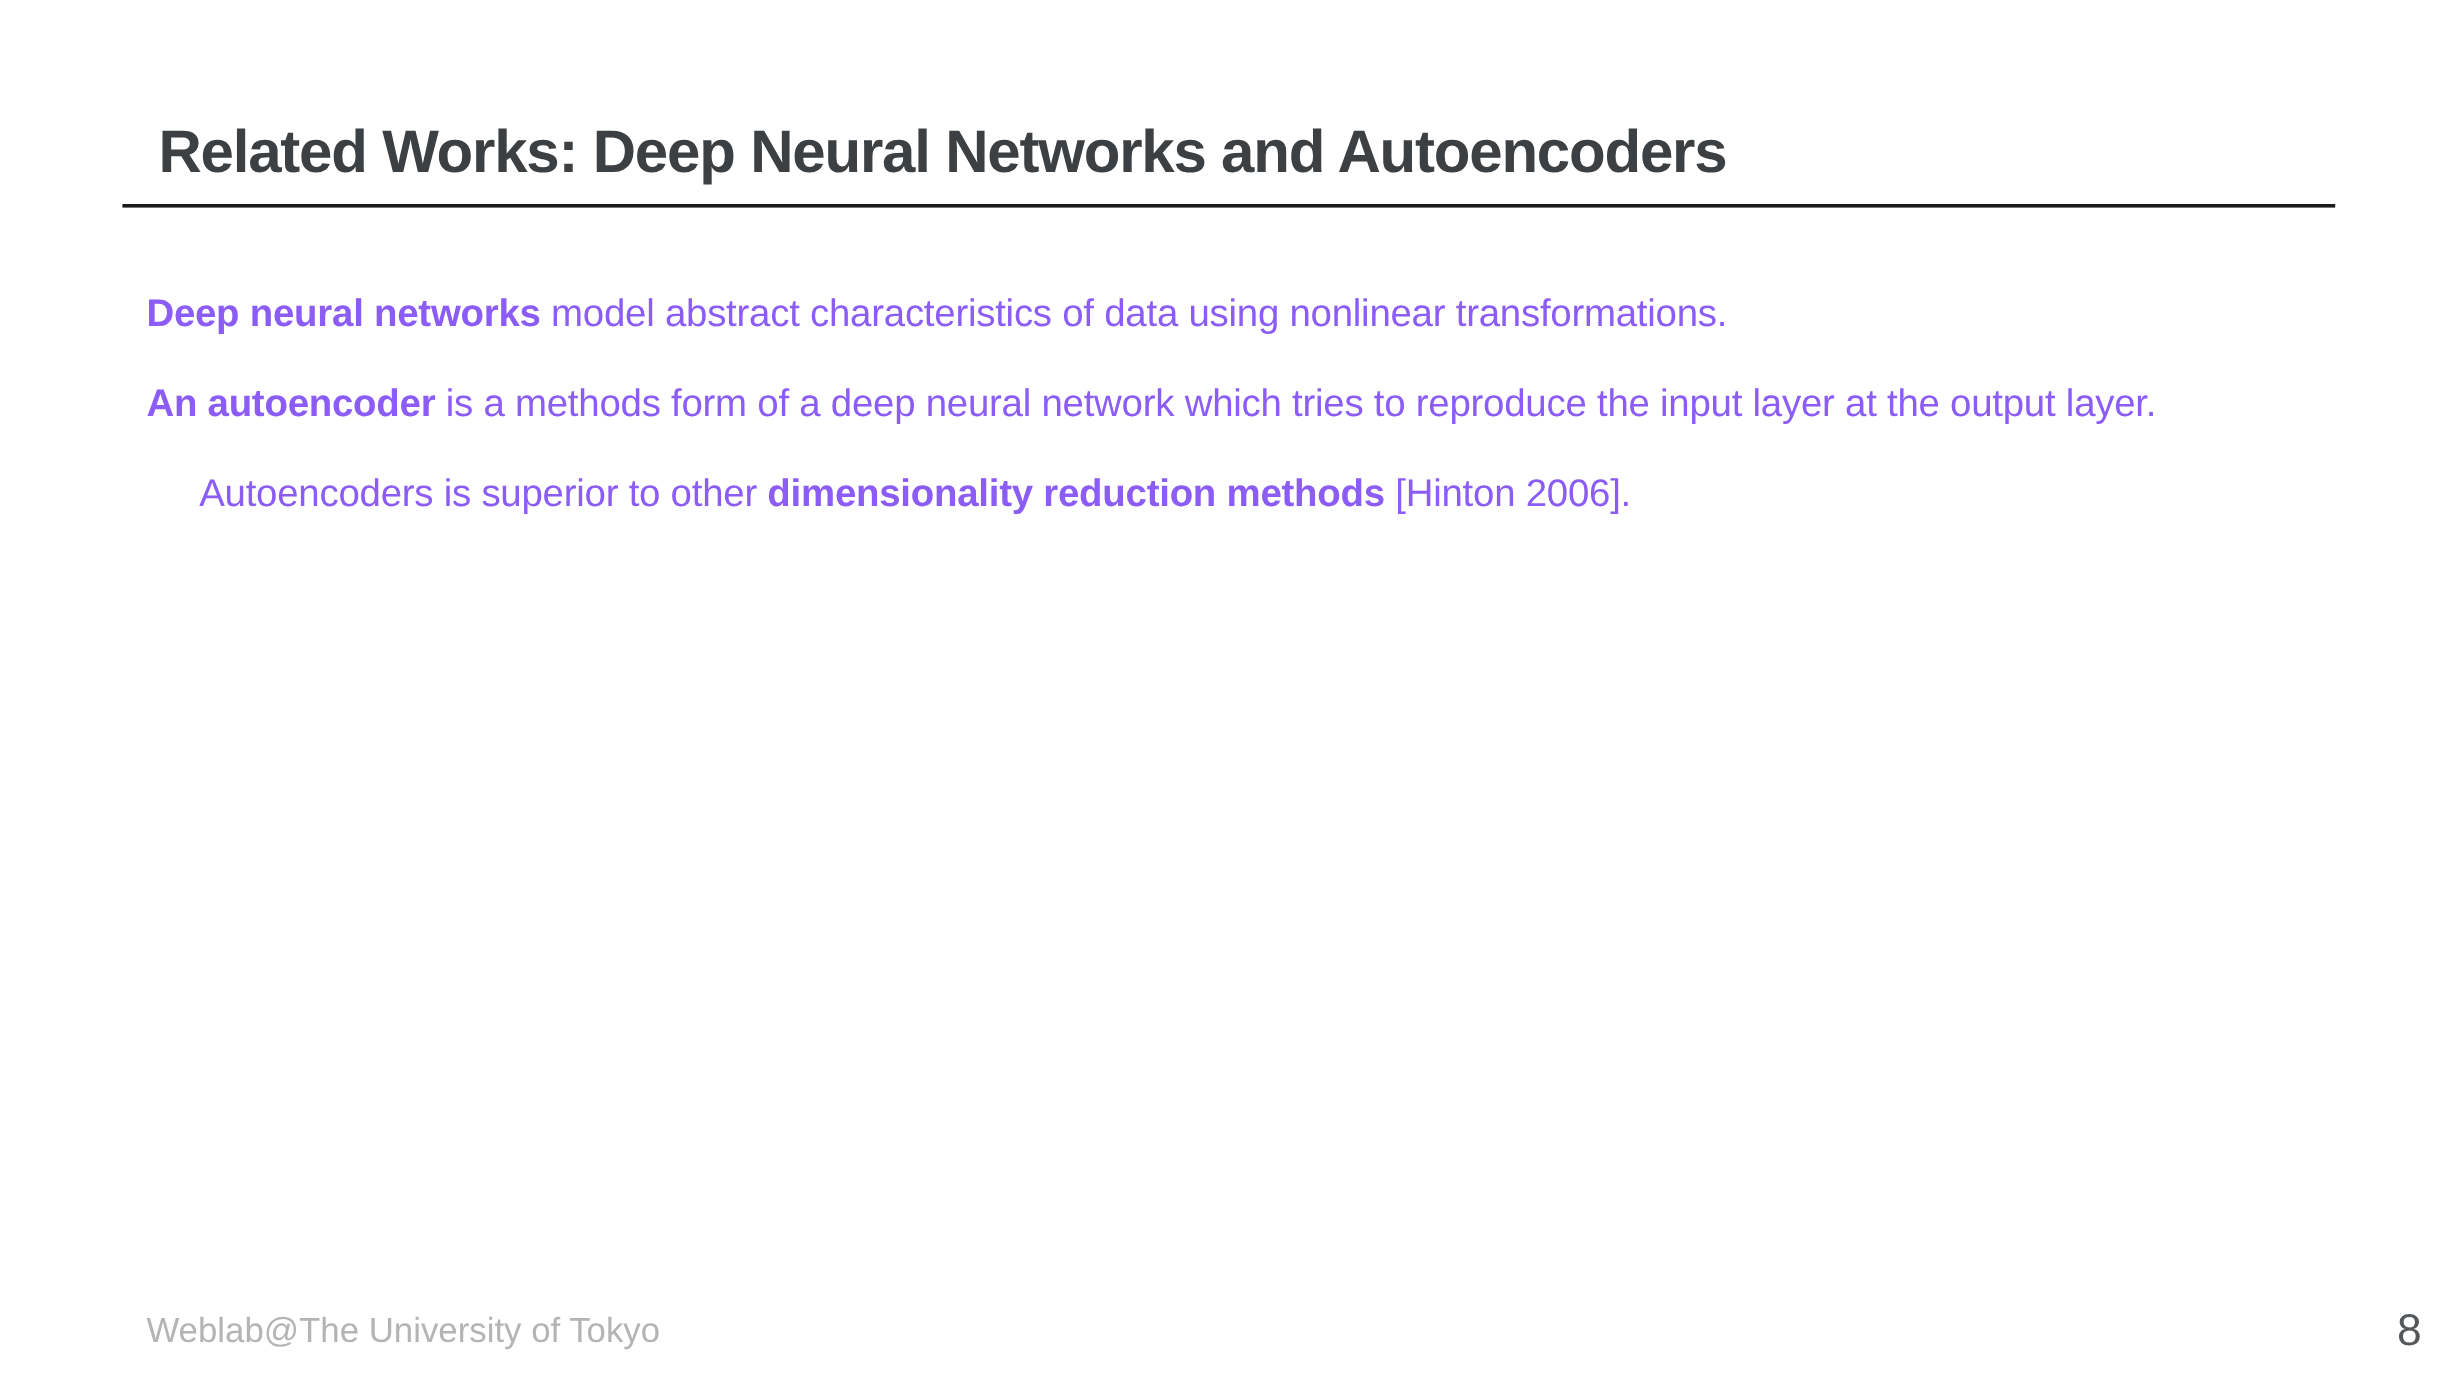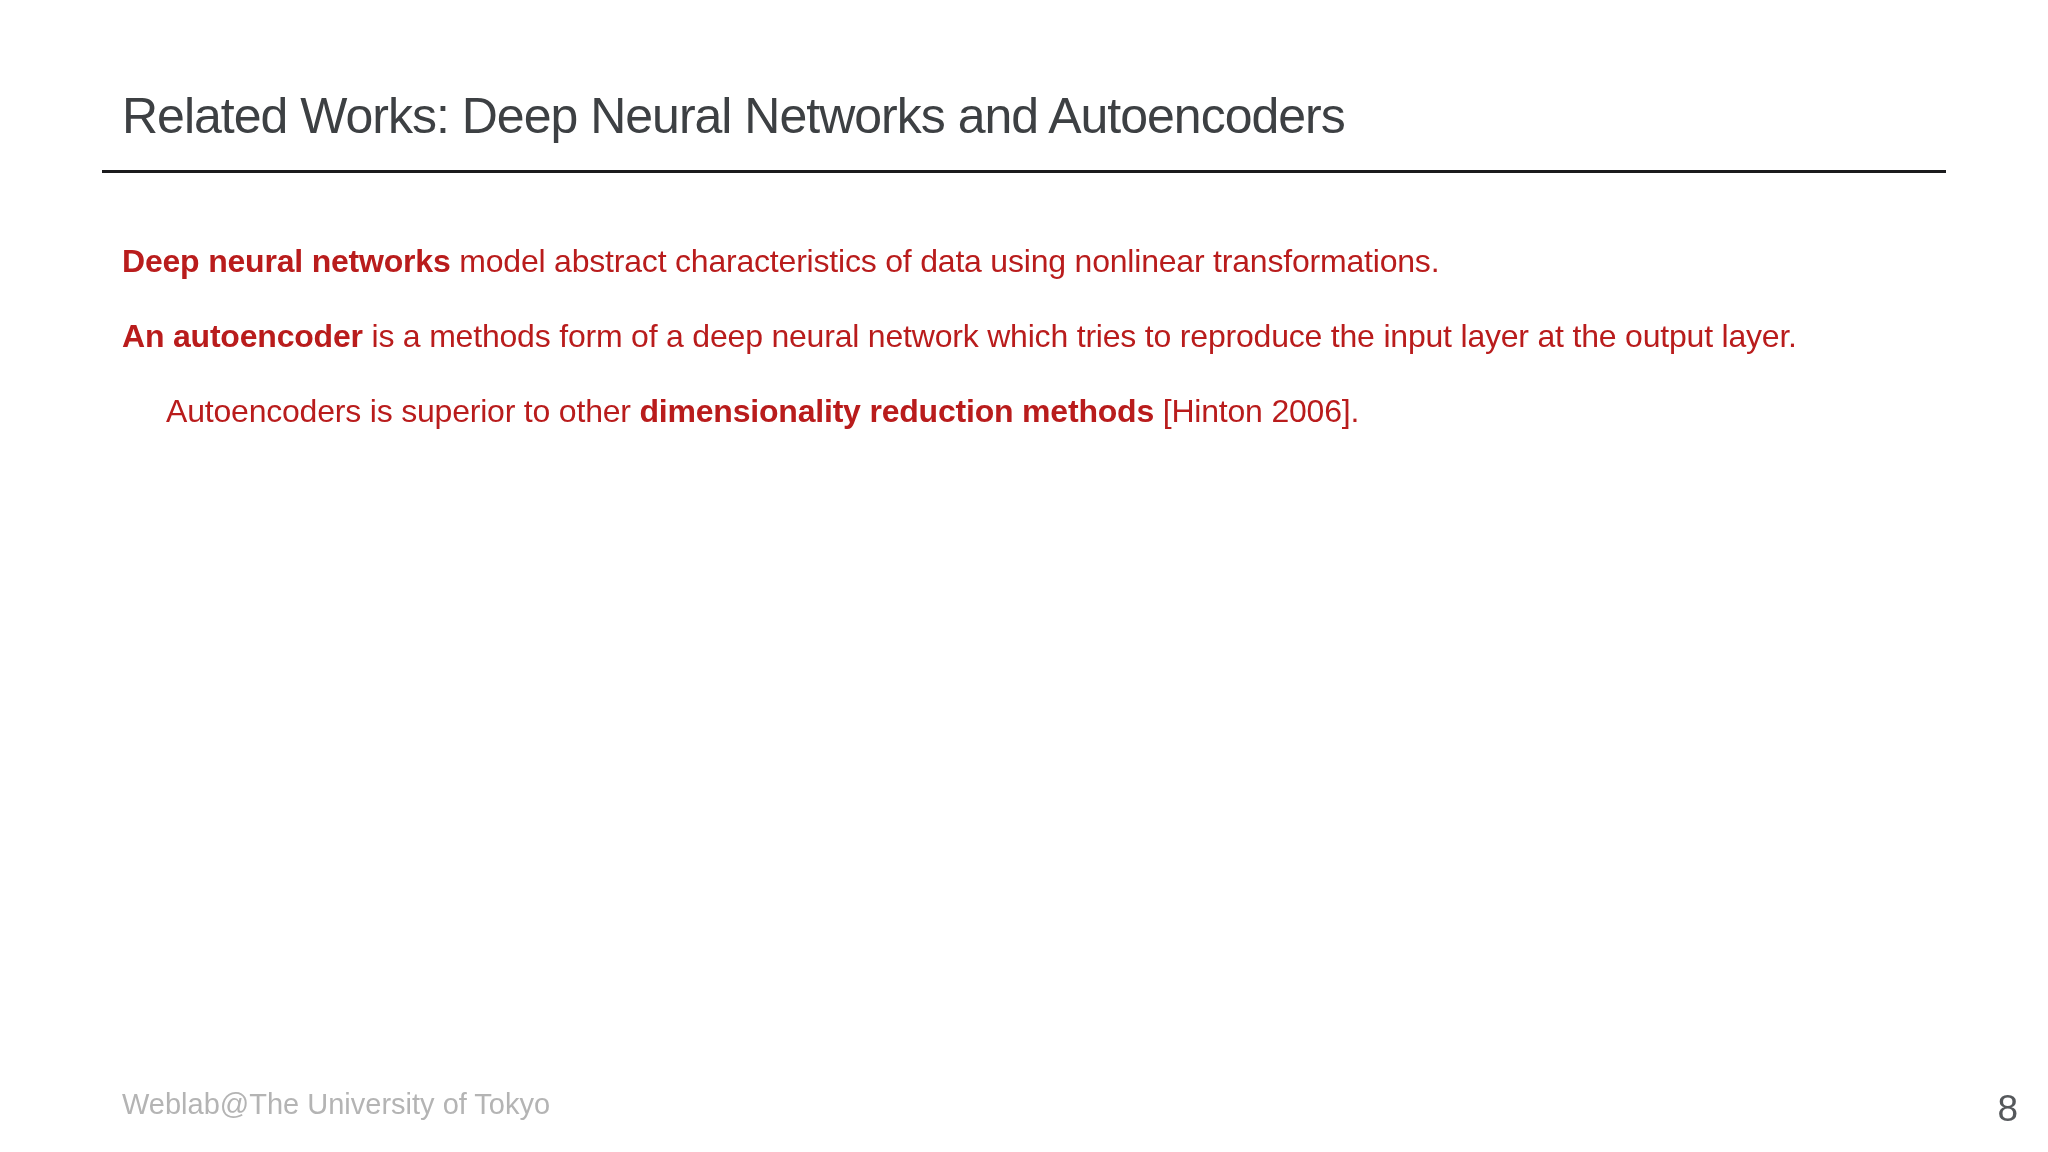--- a/index.html
+++ b/index.html
@@ -12,42 +12,42 @@
     width: 2048px;
     height: 1152px;
     background: #ffffff;
     overflow: hidden;
     font-family: "Liberation Sans", sans-serif;
   }
   .title {
     position: absolute;
     left: 122px;
     top: 86px;
-    margin: 0;
+    margin: 10px;
     font-size: 50px;
     line-height: 60px;
-    font-weight: 400;
+    font-weight: 700;
     letter-spacing: -1px;
     color: #3d4043;
     white-space: nowrap;
   }
   .rule {
     position: absolute;
     left: 102px;
     top: 170px;
     width: 1844px;
     height: 3px;
     background: #1b1b1d;
   }
   .content {
     position: absolute;
     left: 122px;
     top: 238px;
     right: 40px;
-    color: #b91c1c;
+    color: #8b5cf6;
   }
   .para {
     margin: 0 0 28px 0;
     font-size: 32px;
     line-height: 47px;
     letter-spacing: -0.2px;
     white-space: nowrap;
   }
   .para strong {
     font-weight: 700;
@@ -56,21 +56,21 @@
     display: block;
     margin-left: 44px;
   }
   .footer {
     position: absolute;
     left: 122px;
     right: 30px;
     bottom: 22px;
     display: flex;
     justify-content: space-between;
-    align-items: flex-start;
+    align-items: center;
   }
   .credit {
     font-size: 29px;
     color: #b4b4b4;
   }
   .page-number {
     font-size: 37px;
     color: #55585b;
   }
 </style>

